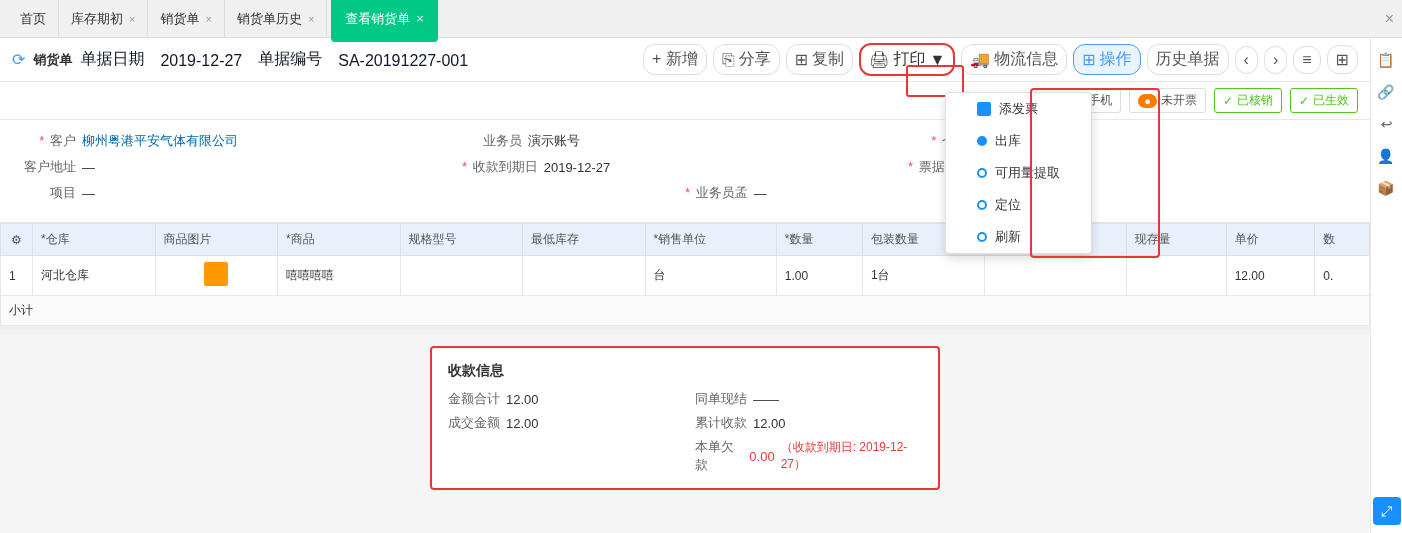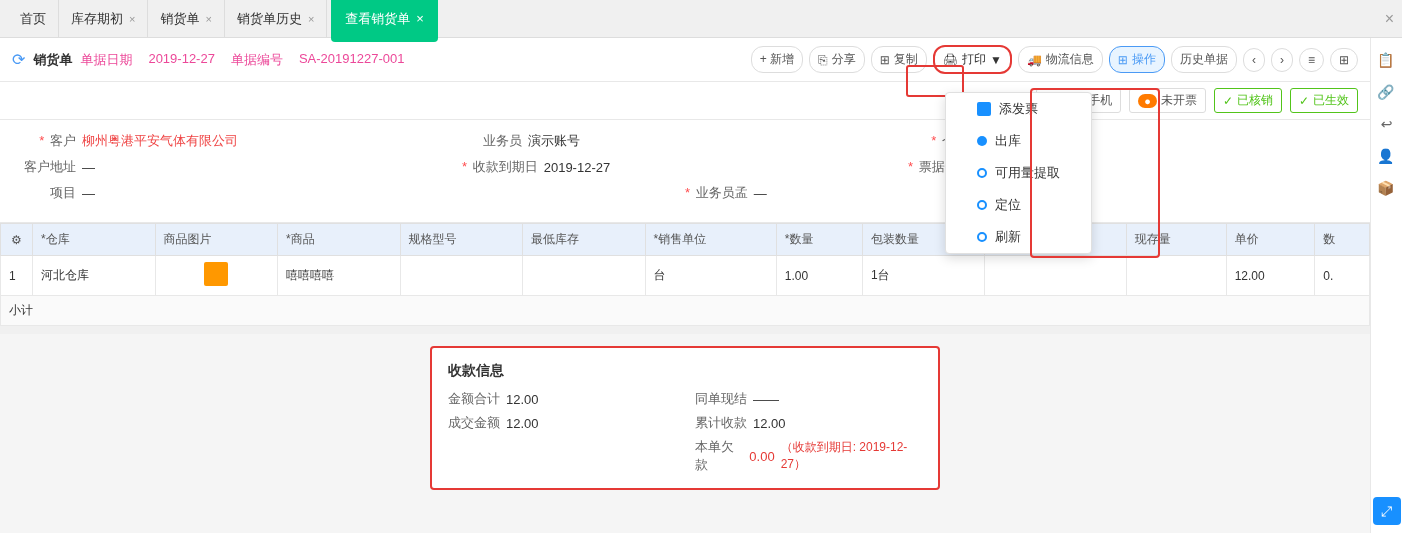--- a/index.html
+++ b/index.html
@@ -20,25 +20,25 @@
       display: flex; align-items: center; gap: 6px; margin-left: 4px; cursor: pointer;
     }
     .tab-close-right { margin-left: auto; color: #999; cursor: pointer; font-size: 16px; }
 
     
     .toolbar {
       display: flex; align-items: center; background: #fff; border-bottom: 1px solid #e8e8e8;
       height: 44px; padding: 0 12px; gap: 8px;
     }
     .doc-title { display: flex; align-items: center; gap: 8px; font-size: 13px; }
-    .doc-info { display: flex; align-items: flex-start; gap: 16px; font-size: 13px; color: #ec4899; }
+    .doc-info { display: flex; align-items: flex-end; gap: 16px; font-size: 16px; color: #0f172a; }
     .toolbar-right { margin-left: auto; display: flex; align-items: center; gap: 6px; }
     .btn-toolbar {
       display: flex; align-items: center; gap: 4px; padding: 4px 8px; border: 1px solid #ddd;
-      border-radius: 12px; cursor: pointer; font-size: 12px; background: #fff; color: #555;
+      border-radius: 12px; cursor: pointer; font-size: 16px; background: #fff; color: #555;
     }
     .btn-toolbar.active-blue { background: #e8f4ff; border-color: #4a9af5; color: #4a9af5; }
     .btn-print { border: 2px solid #e53935; color: #333; }
 
     
     .action-row {
       display: flex; align-items: center; background: #fff; padding: 6px 12px; gap: 8px;
       border-bottom: 1px solid #e8e8e8;
     }
     .action-btn {
@@ -49,21 +49,21 @@
 
     
     .form-area {
       background: #fff; padding: 12px 16px; border-bottom: 1px solid #e8e8e8;
     }
     .form-row { display: flex; align-items: center; margin-bottom: 8px; gap: 0; }
     .form-field { display: flex; align-items: center; flex: 1; gap: 6px; }
     .field-label { color: #666; min-width: 60px; text-align: right; font-size: 13px; }
     .field-required { color: #ff4d4f; margin-right: 2px; }
     .field-value { color: #333; font-size: 13px; }
-    .field-link { color: #ef4444; cursor: pointer; }
+    .field-link { color: #0369a1; cursor: pointer; }
     .add-note { color: #ff9800; cursor: pointer; display: flex; align-items: center; gap: 3px; }
 
     
     .table-container { background: #fff; overflow-x: auto; }
     table { width: 100%; border-collapse: collapse; font-size: 12px; }
     thead tr { background: #e8f0fb; }
     th { padding: 7px 8px; text-align: left; border: 1px solid #e0e0e0; color: #555; font-weight: normal; white-space: nowrap; }
     td { padding: 6px 8px; border: 1px solid #e8e8e8; color: #333; white-space: nowrap; }
     .row-odd { background: #fff; }
     .row-subtotal { background: #fafafa; color: #999; }

